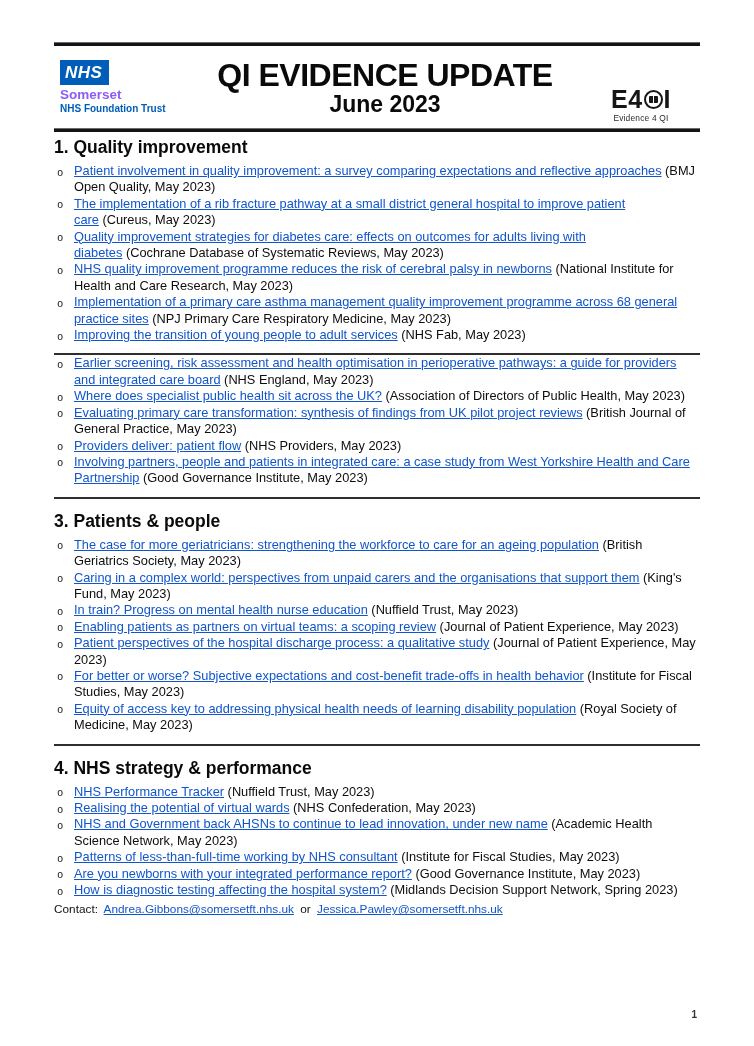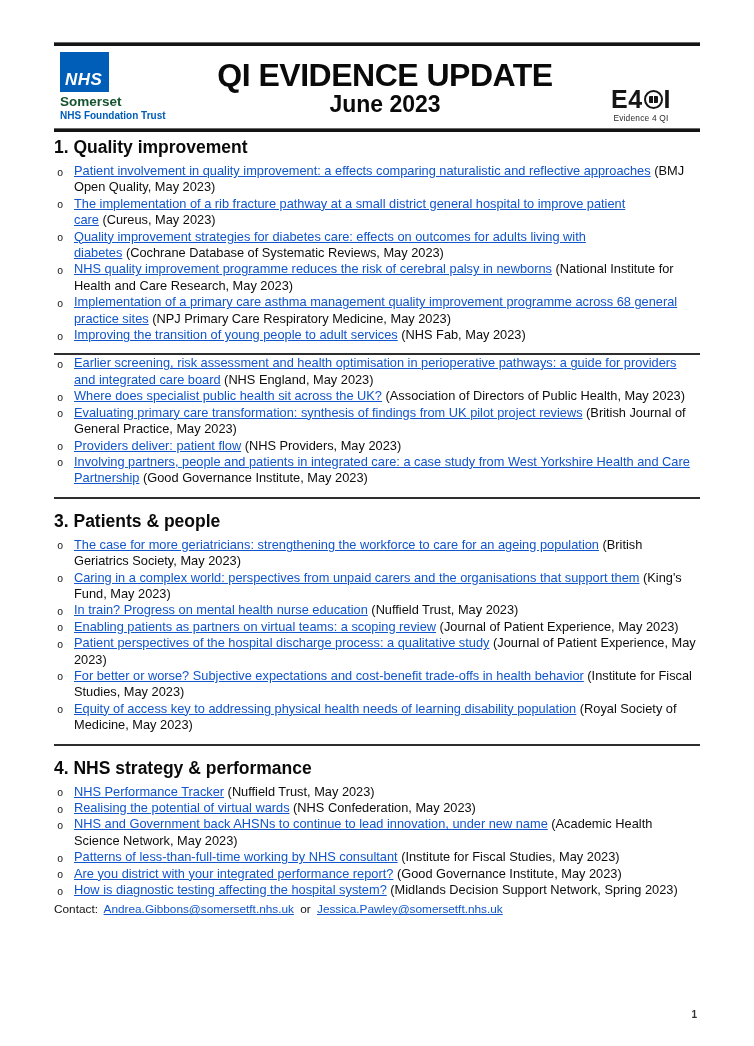--- a/index.html
+++ b/index.html
@@ -34,24 +34,24 @@
   }
   .m-left{width:128px;flex:0 0 auto;padding-left:4px;}
   .nhs-box{
     display:inline-block;
     background:var(--nhs-blue);
     color:#fff;
     font-style:italic;
     font-weight:bold;
     font-size:17px;
     line-height:23px;
-    padding:16px 7px 1px 5px;
+    padding:1px 7px 1px 5px;
     letter-spacing:0.5px;
   }
-  .trust-name{font-weight:bold;font-size:13.5px;margin-top:2px;color:#14532d;}
+  .trust-name{font-weight:bold;font-size:13.5px;margin-top:2px;color:#8b5cf6;}
   .trust-sub{font-weight:bold;font-size:10px;color:var(--nhs-blue);margin-top:1px;}
   .m-center{flex:1 1 auto;text-align:center;}
   .doc-title{
     font-size:32px;font-weight:bold;letter-spacing:-0.5px;line-height:34px;color:#0a0a0a;
   }
   .doc-subtitle{font-size:23px;font-weight:bold;line-height:24px;color:#0a0a0a;}
   .m-right{width:112px;flex:0 0 auto;text-align:center;padding-right:2px;margin-top:36px;}
   .e4qi-text{
     font-size:25px;font-weight:600;color:#161616;letter-spacing:0.5px;
     display:inline-flex;align-items:center;line-height:26px;
@@ -139,21 +139,21 @@
       </div>
     </div>
     <div class="dblrule"></div>
   </header>
 
   <main id="sections">
   <section class="section first">
 
     <h2 class="section-heading">1. Quality improvement</h2>
     <ul class="refs">
-  <li><span class="bullet">o</span><a class="ref-link" href="#">Patient involvement in quality improvement: a effects comparing naturalistic and reflective approaches</a><span class="ref-source">&nbsp;(BMJ Open Quality, May 2023)</span></li>
+  <li><span class="bullet">o</span><a class="ref-link" href="#">Patient involvement in quality improvement: a survey comparing expectations and reflective approaches</a><span class="ref-source">&nbsp;(BMJ Open Quality, May 2023)</span></li>
 
   <li><span class="bullet">o</span><a class="ref-link" href="#">The implementation of a rib fracture pathway at a small district general hospital to improve patient care</a><span class="ref-source">&nbsp;(Cureus, May 2023)</span></li>
 
   <li><span class="bullet">o</span><a class="ref-link" href="#">Quality improvement strategies for diabetes care: effects on outcomes for adults living with diabetes</a><span class="ref-source">&nbsp;(Cochrane Database of Systematic Reviews, May 2023)</span></li>
 
   <li><span class="bullet">o</span><a class="ref-link" href="#">NHS quality improvement programme reduces the risk of cerebral palsy in newborns</a><span class="ref-source">&nbsp;(National Institute for Health and Care Research, May 2023)</span></li>
 
   <li><span class="bullet">o</span><a class="ref-link" href="#">Implementation of a primary care asthma management quality improvement programme across 68 general practice sites</a><span class="ref-source">&nbsp;(NPJ Primary Care Respiratory Medicine, May 2023)</span></li>
 
   <li><span class="bullet">o</span><a class="ref-link" href="#">Improving the transition of young people to adult services</a><span class="ref-source">&nbsp;(NHS Fab, May 2023)</span></li>
@@ -200,21 +200,21 @@
     <h2 class="section-heading">4. NHS strategy &amp; performance</h2>
     <ul class="refs">
   <li><span class="bullet">o</span><a class="ref-link" href="#">NHS Performance Tracker</a><span class="ref-source">&nbsp;(Nuffield Trust, May 2023)</span></li>
 
   <li><span class="bullet">o</span><a class="ref-link" href="#">Realising the potential of virtual wards</a><span class="ref-source">&nbsp;(NHS Confederation, May 2023)</span></li>
 
   <li><span class="bullet">o</span><a class="ref-link" href="#">NHS and Government back AHSNs to continue to lead innovation, under new name</a><span class="ref-source">&nbsp;(Academic Health Science Network, May 2023)</span></li>
 
   <li><span class="bullet">o</span><a class="ref-link" href="#">Patterns of less-than-full-time working by NHS consultant</a><span class="ref-source">&nbsp;(Institute for Fiscal Studies, May 2023)</span></li>
 
-  <li><span class="bullet">o</span><a class="ref-link" href="#">Are you district with your integrated performance report?</a><span class="ref-source">&nbsp;(Good Governance Institute, May 2023)</span></li>
+  <li><span class="bullet">o</span><a class="ref-link" href="#">Are you newborns with your integrated performance report?</a><span class="ref-source">&nbsp;(Good Governance Institute, May 2023)</span></li>
 
   <li><span class="bullet">o</span><a class="ref-link" href="#">How is diagnostic testing affecting the hospital system?</a><span class="ref-source">&nbsp;(Midlands Decision Support Network, Spring 2023)</span></li>
 </ul>
   </section>
 </main>
 
   <footer>
     <div class="contact">
       <span>Contact:</span>
       <a class="email" href="#">Andrea.Gibbons@somersetft.nhs.uk</a>

